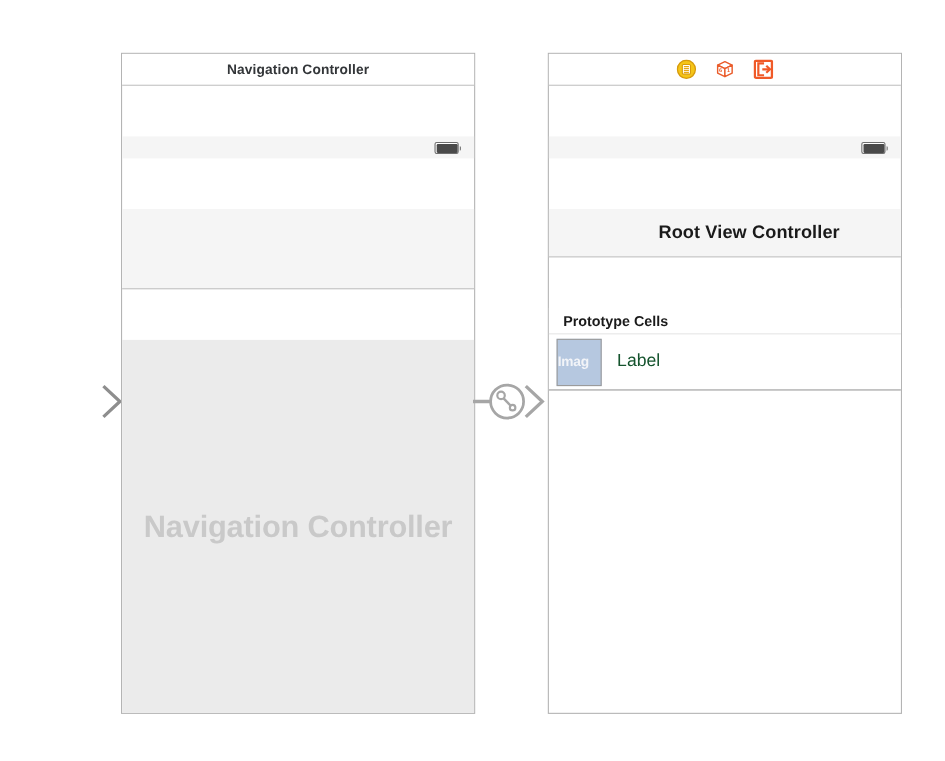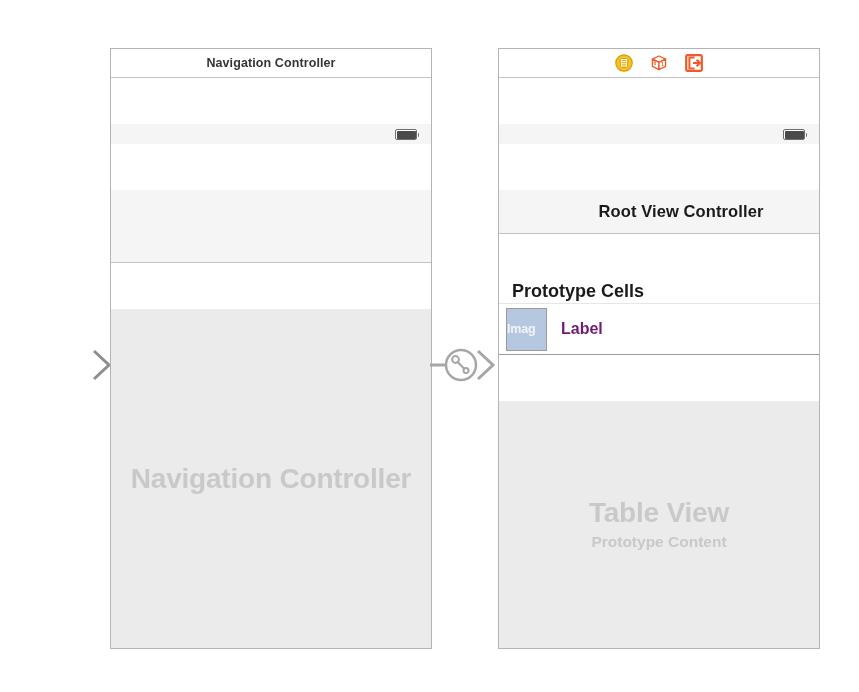--- a/index.html
+++ b/index.html
@@ -185,21 +185,21 @@
     border-bottom: 1px solid #9a9a9a;
   }
   .proto-header {
     height: 23px;
     padding-left: 13px;
     display: flex;
     align-items: center;
     box-sizing: border-box;
   }
   .proto-header-text {
-    font-size: 18px;
+    font-size: 13px;
     font-weight: bold;
     color: #1a1a1a;
   }
   .proto-cell {
     height: 51px;
     display: flex;
     align-items: center;
     padding-left: 7px;
     box-sizing: border-box;
     border-top: 1px solid #e6e6e6;
@@ -219,22 +219,21 @@
   .cell-imageview-text {
     font-size: 12.5px;
     font-weight: bold;
     color: #f2f4f8;
     white-space: nowrap;
     letter-spacing: -0.2px;
   }
   .cell-label {
     margin-left: 14px;
     font-size: 16px;
-    color: #701a75;
-    font-weight: bold;
+    color: #14532d;
   }
 
   
   .entry-arrow {
     position: absolute;
     left: 12px;
     top: 347px;
     width: 100px;
     height: 36px;
   }
@@ -351,22 +350,16 @@
           <span class="proto-header-text">Prototype Cells</span>
         </div>
         <div class="proto-cell">
           <div class="cell-imageview">
             <span class="cell-imageview-text">Imag</span>
           </div>
           <span class="cell-label">Label</span>
         </div>
       </div>
 
-      <div class="scene-body">
-        <div class="placeholder-center">
-          <div class="placeholder-title">Table View</div>
-          <div class="placeholder-sub">Prototype Content</div>
-        </div>
-      </div>
     </div>
   </div>
 
 </div>
 
 </body></html>

